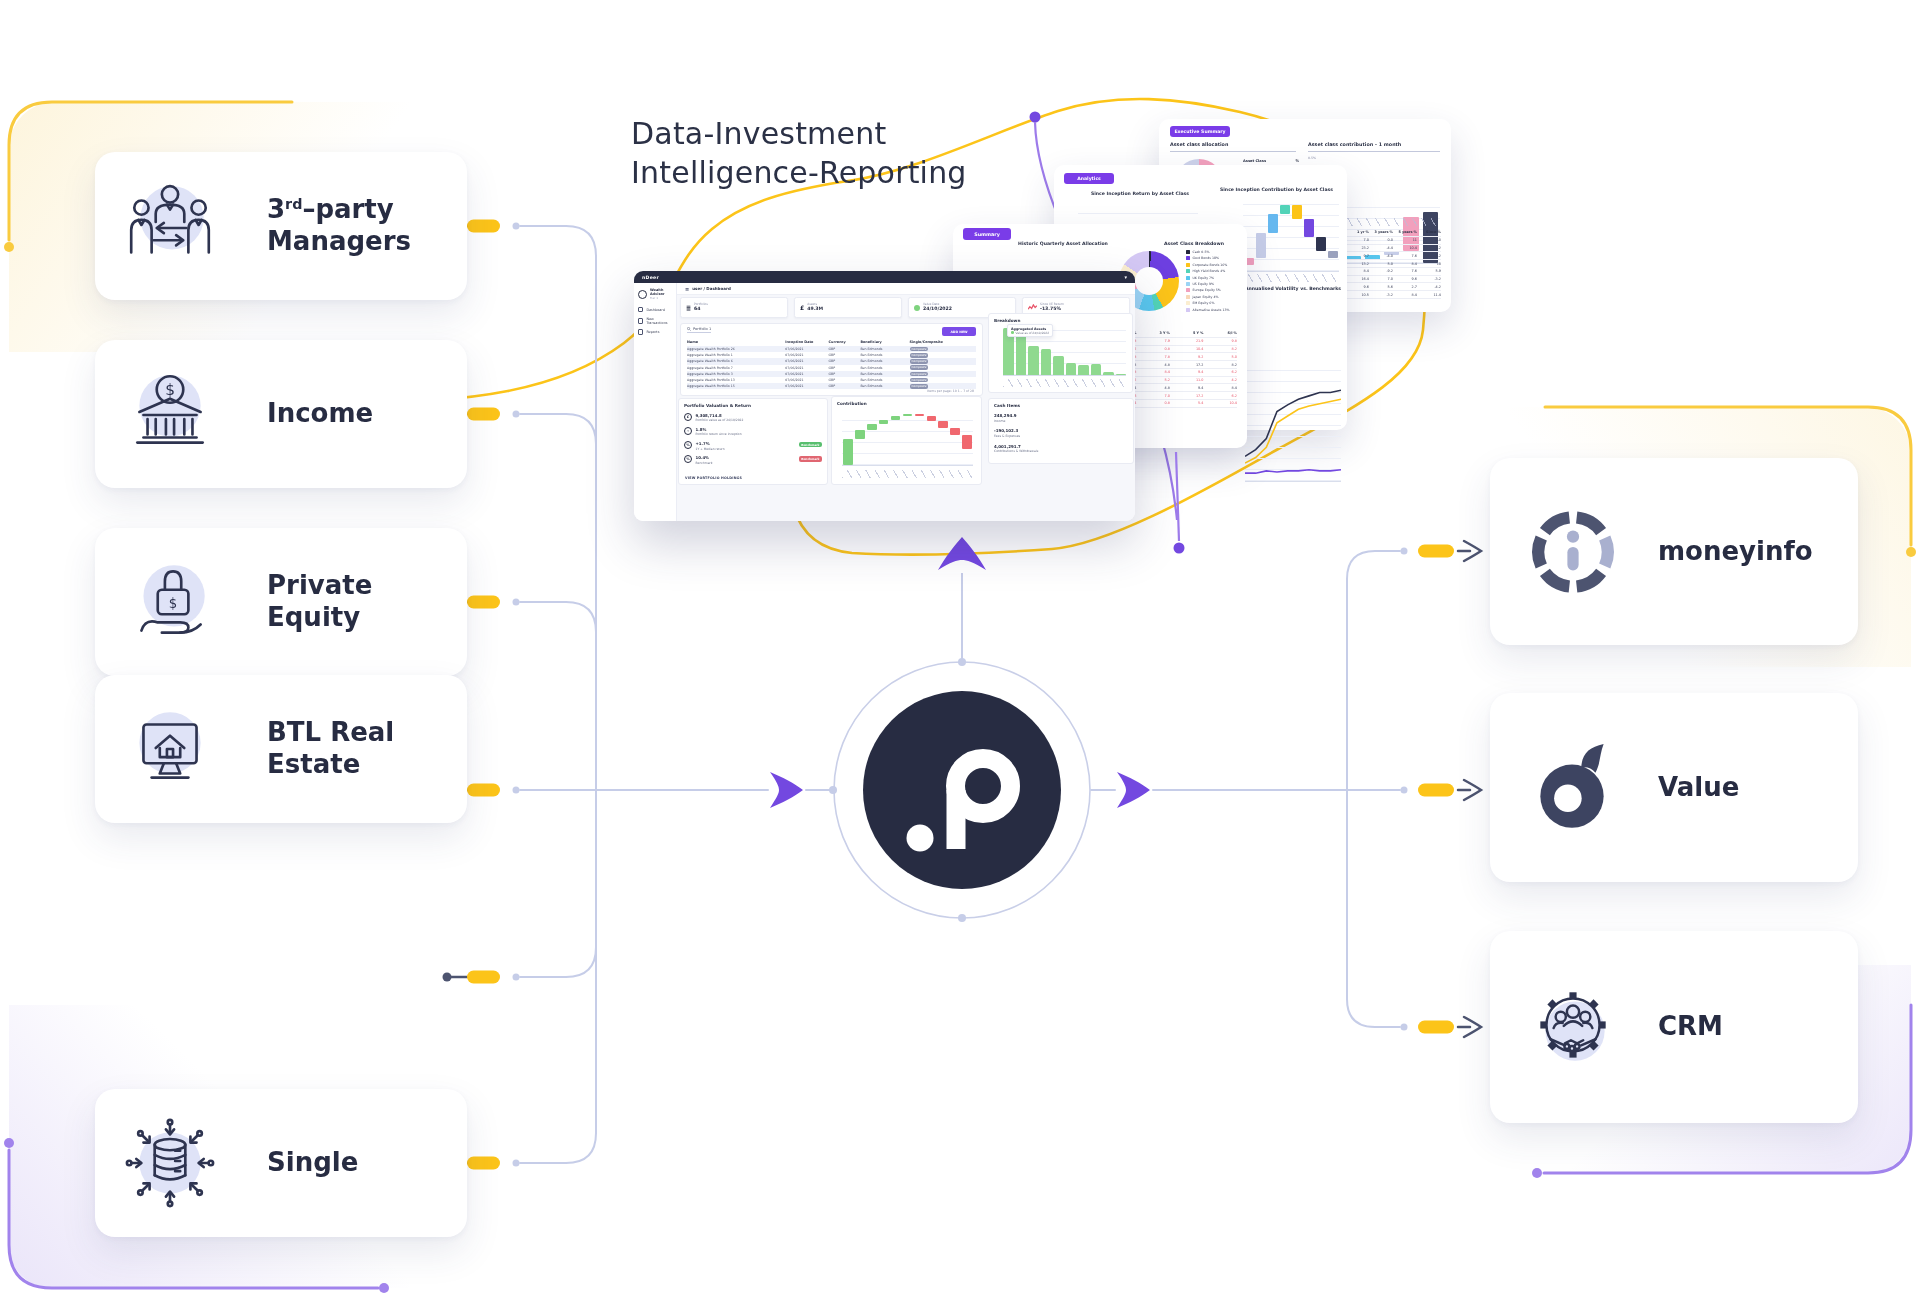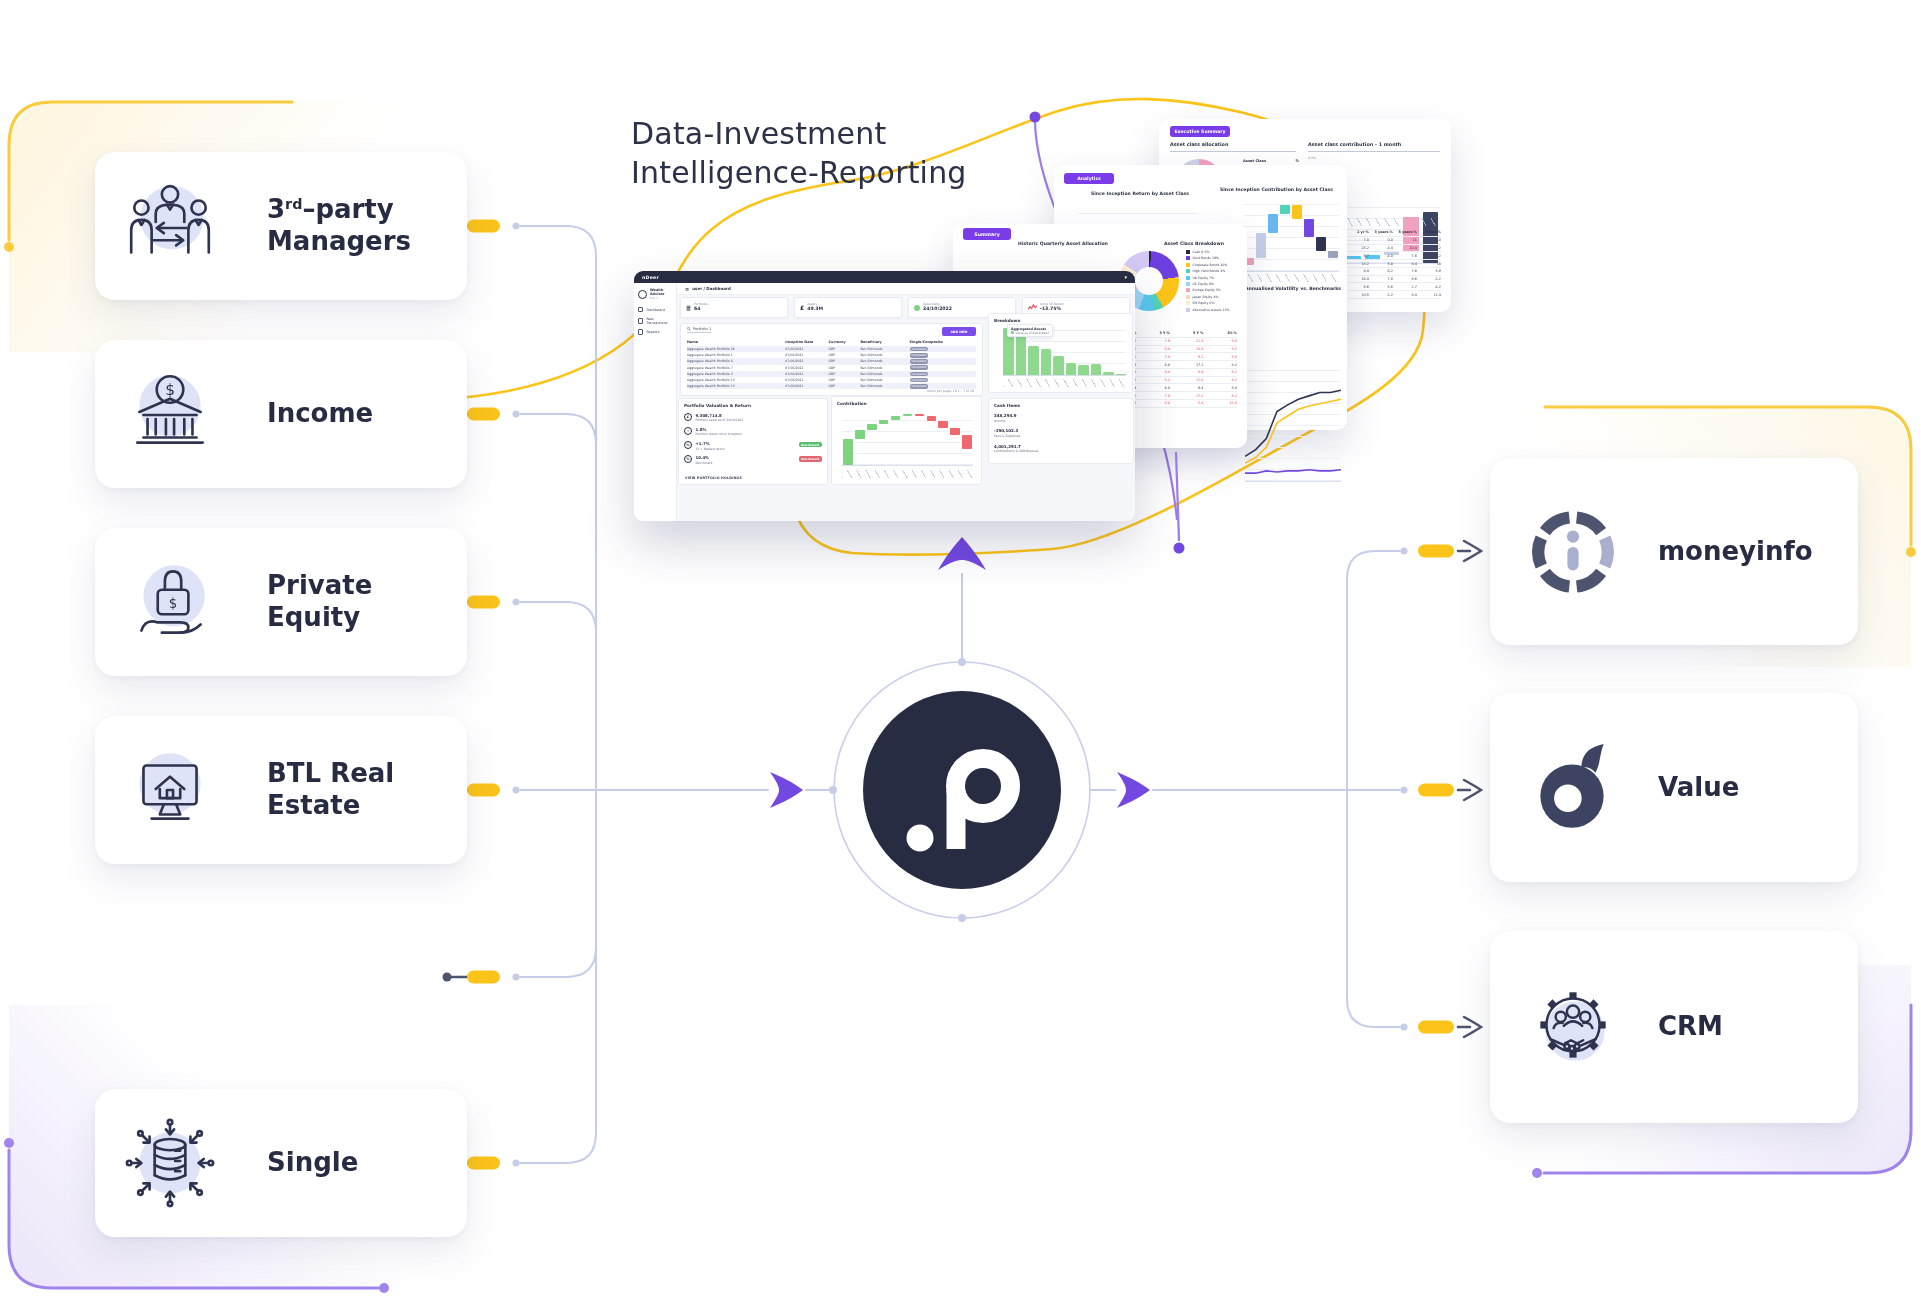--- a/index.html
+++ b/index.html
@@ -317,21 +317,21 @@
         <rect x="36" y="36" width="30" height="24" rx="4"></rect>
         <path d="M43,36 V28 Q43,18 51,18 Q59,18 59,28 V36"></path>
         <text x="51" y="53.5" font-size="13" text-anchor="middle" fill="#2E3450" stroke="none" font-family="DejaVu Sans">$</text>
         <path d="M20,76 Q24,64 36,68 L58,68 Q66,68 66,73 Q66,78 58,78 H40"></path>
         <path d="M58,78 Q70,78 78,70"></path>
       </svg>
     </div>
     <div class="nlabel">Private Equity</div>
   </div>
 
-  <div class="node lcard" style="top:716px">
+  <div class="node lcard" style="top:675px">
     <div class="nic">
       <svg viewBox="0 0 96 96" fill="none" stroke="#2E3450" stroke-width="2.6" stroke-linecap="round" stroke-linejoin="round">
         <circle cx="48" cy="42" r="30" fill="#DFE3F7" stroke="none"></circle>
         <rect x="22" y="24" width="52" height="38" rx="3"></rect>
         <path d="M34,47 L48,35 L62,47"></path>
           <path d="M38,47 V56 H58 V47"></path>
           <rect x="45" y="48" width="6" height="8"></rect>
         <path d="M42,62 L38,72 H58 L54,62"></path>
           <path d="M30,76 H66"></path>
       </svg>

